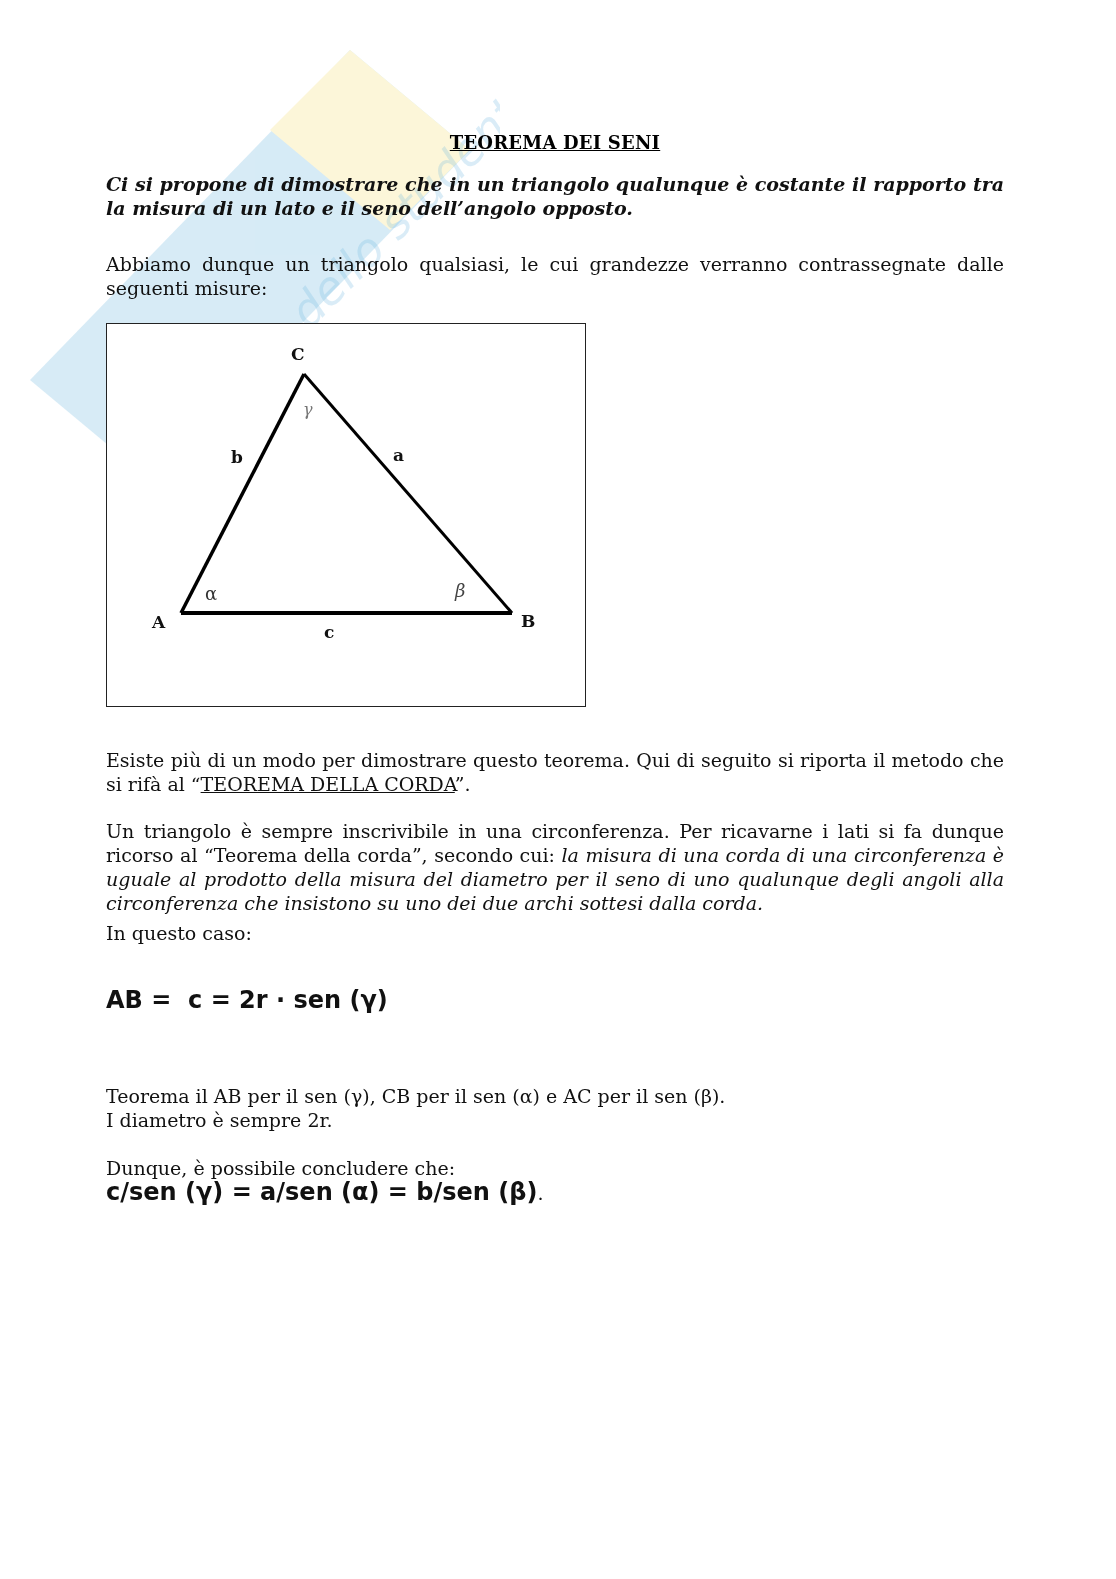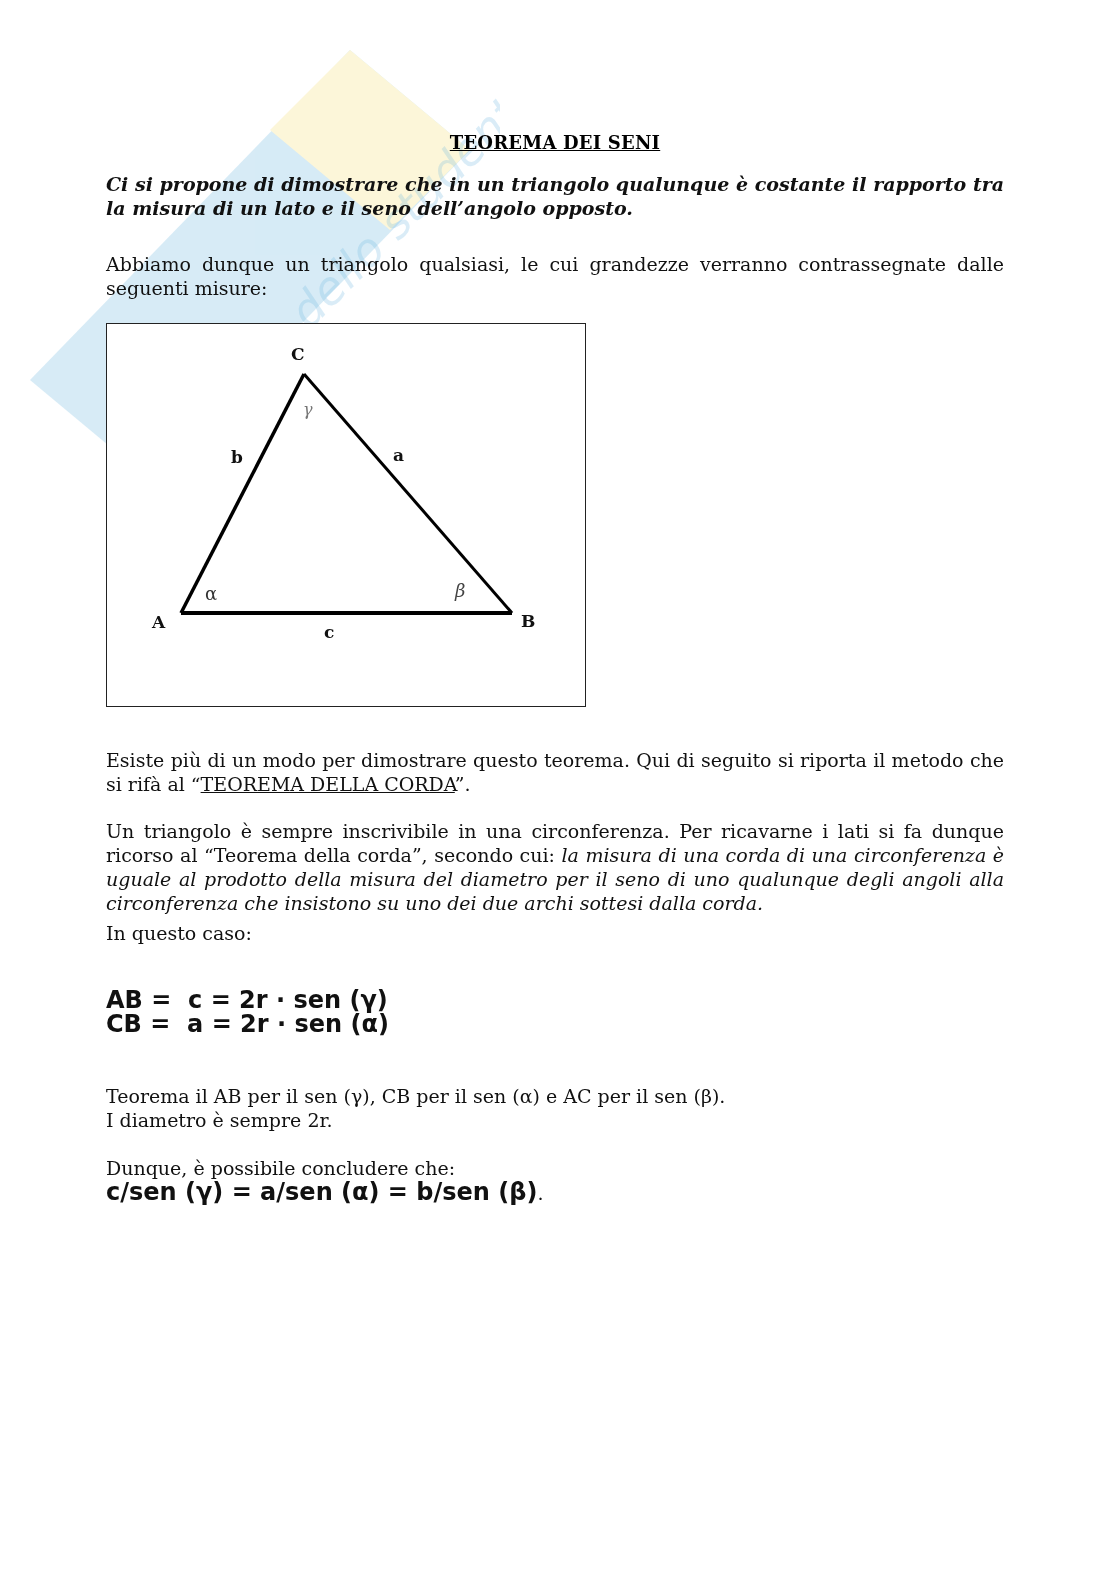--- a/index.html
+++ b/index.html
@@ -61,21 +61,20 @@
   </div>
 
   <div class="p" style="top:748px;"><span>Esiste più di un modo per dimostrare questo teorema. Qui di seguito si riporta il metodo che si rifà al “</span><span class="u">TEOREMA DELLA CORDA</span><span>”.</span></div>
 
   <div class="p" style="top:819px;"><span>Un triangolo è sempre inscrivibile in una circonferenza. Per ricavarne i lati si fa dunque ricorso al “Teorema della corda”, secondo cui: </span><span class="it">la misura di una corda di una circonferenza è uguale al prodotto della misura del diametro per il seno di uno qualunque  degli angoli alla circonferenza che insistono su uno dei due archi sottesi dalla corda.</span></div>
 
   <div class="p" style="top:921px;">In questo caso:</div>
 
   <div class="p b" style="top:988px;">
     <span class="eq-line">AB =  c = 2r · sen (γ)</span>
-    <span class="eq-line">CB =  a = 2r · sen (α)</span>
   </div>
 
   <div class="p" style="top:1084px;">Teorema il AB per il sen (γ), CB per il sen (α) e AC per il sen (β).</div>
   <div class="p" style="top:1108px;">I diametro è sempre 2r.</div>
 
   <div class="p" style="top:1156px;">Dunque, è possibile concludere che:</div>
   <div class="p" style="top:1180px;"><span class="b">c/sen (γ) = a/sen (α) = b/sen (β)</span><span>.</span></div>
 
 </div>
 

